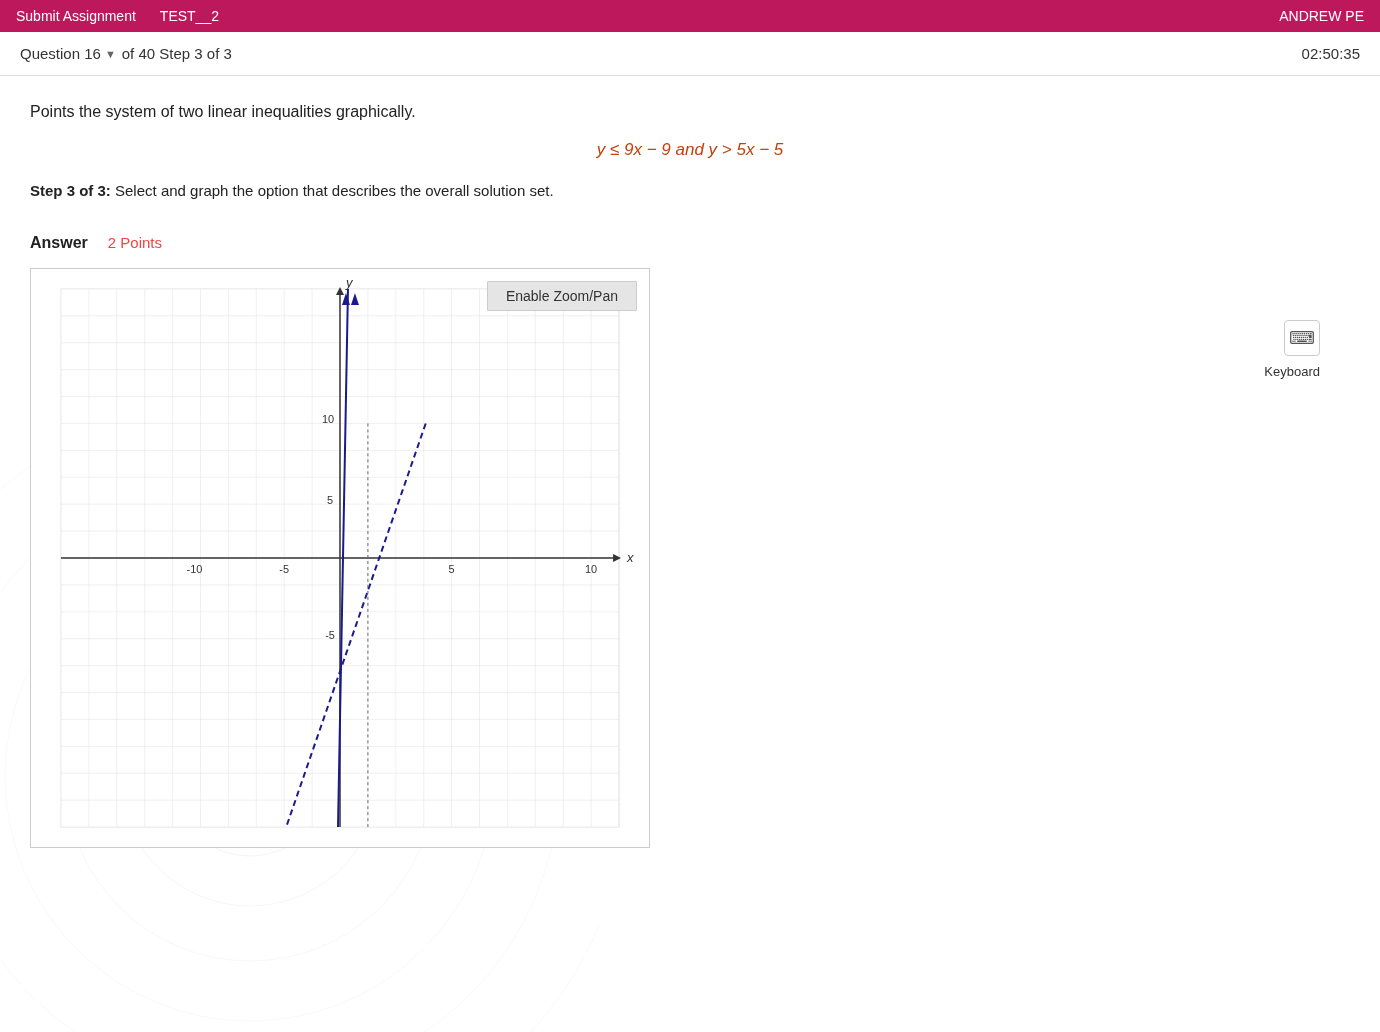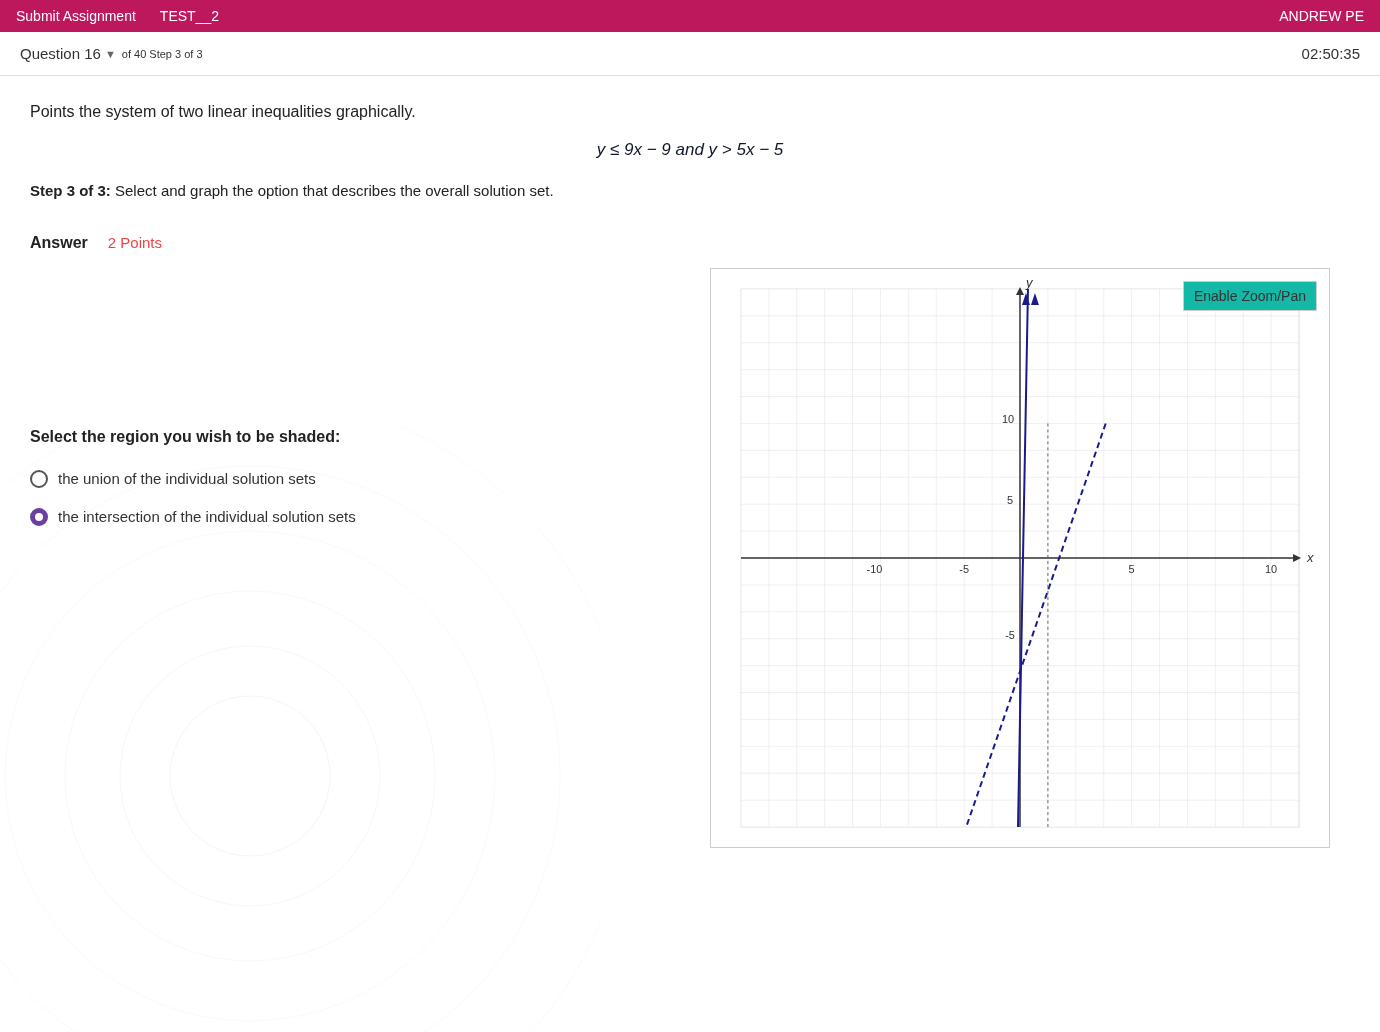--- a/index.html
+++ b/index.html
@@ -48,21 +48,21 @@
     .question-nav { display: flex; align-items: center; gap: 6px; }
     .question-dropdown {
       font-size: 15px;
       color: #333;
       display: flex;
       align-items: center;
       gap: 4px;
       cursor: pointer;
     }
     .question-dropdown .chevron { font-size: 11px; color: #666; }
-    .question-info { font-size: 11px; color: #333; }
+    .question-info { font-size: 15px; color: #333; }
     .timer { font-size: 15px; color: #333; font-weight: 500; }
 
     
     .main-content {
       background: white;
       margin: 0;
       padding: 24px 30px;
       min-height: 980px;
       position: relative;
     }
@@ -70,21 +70,21 @@
     .content-wrapper { position: relative; z-index: 1; }
 
     .problem-text {
       font-size: 16px;
       color: #222;
       margin-bottom: 12px;
       line-height: 1.5;
     }
     .equation {
       font-size: 17px;
-      color: #0f172a;
+      color: #c2410c;
       text-align: center;
       margin: 16px 0 20px;
       font-style: italic;
     }
     .step-label {
       font-size: 15px;
       color: #222;
       margin-bottom: 31px;
       line-height: 1.5;
     }
@@ -191,24 +191,24 @@
       border: 1px solid #ccc;
       position: relative;
       width: 620px;
       height: 580px;
     }
 
     .enable-zoom-btn {
       position: absolute;
       top: 12px;
       right: 12px;
-      background: #14b8a6;
+      background: #e5e5e5;
       border: 1px solid #ccc;
       border-radius: 1px;
-      padding: 6px 10px;
+      padding: 6px 18px;
       font-size: 14px;
       color: #333;
       cursor: pointer;
       z-index: 10;
     }
 
     
     .graph-svg {
       width: 100%;
       height: 100%;
@@ -274,37 +274,20 @@
       <span class="points-label">2 Points</span>
     </div>
 
     <div class="keyboard-btn-area">
       <button class="keyboard-icon-btn">⌨</button>
       <span class="keyboard-label">Keyboard</span>
     </div>
 
     <div class="answer-layout">
 
-      <div class="left-panel">
-        <p class="select-region-label">Select the region you wish to be shaded:</p>
-
-        <div class="radio-options">
-
-          <label class="radio-option">
-            <div class="radio-circle"></div>
-            <span>the union of the individual solution sets</span>
-          </label>
-
-          <label class="radio-option">
-            <div class="radio-circle selected"></div>
-            <span>the intersection of the individual solution sets</span>
-          </label>
-
-        </div>
-      </div>
 
       <div class="right-panel">
         <div class="graph-container">
 
           <button class="enable-zoom-btn">Enable Zoom/Pan</button>
 
           <svg class="graph-svg" viewBox="0 0 620 580" xmlns="http://www.w3.org/2000/svg">
 
             <rect x="30" y="20" width="560" height="540" fill="white" stroke="#ccc" stroke-width="0.5"></rect>
 

